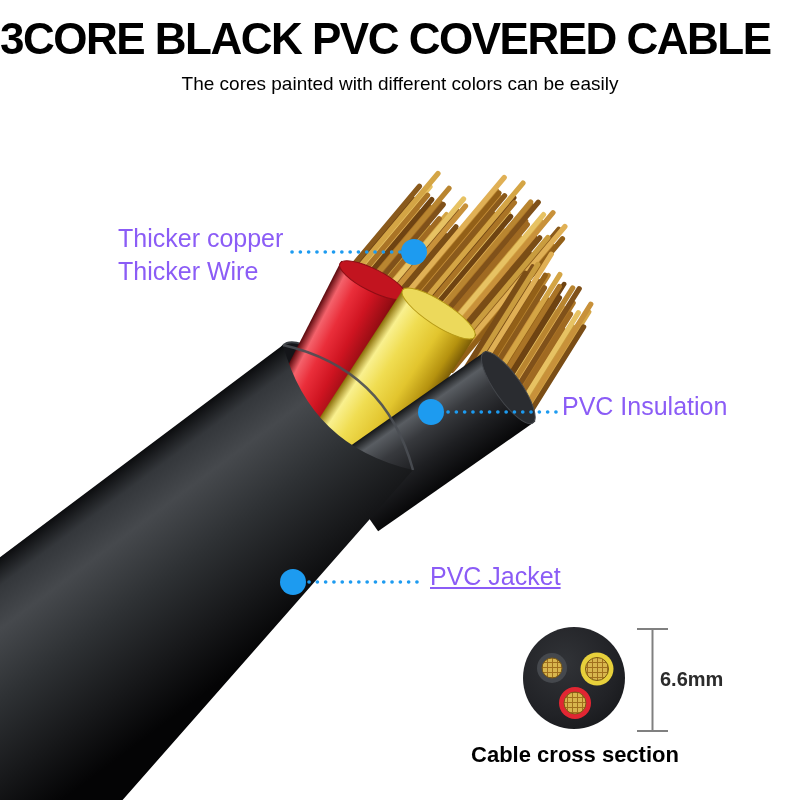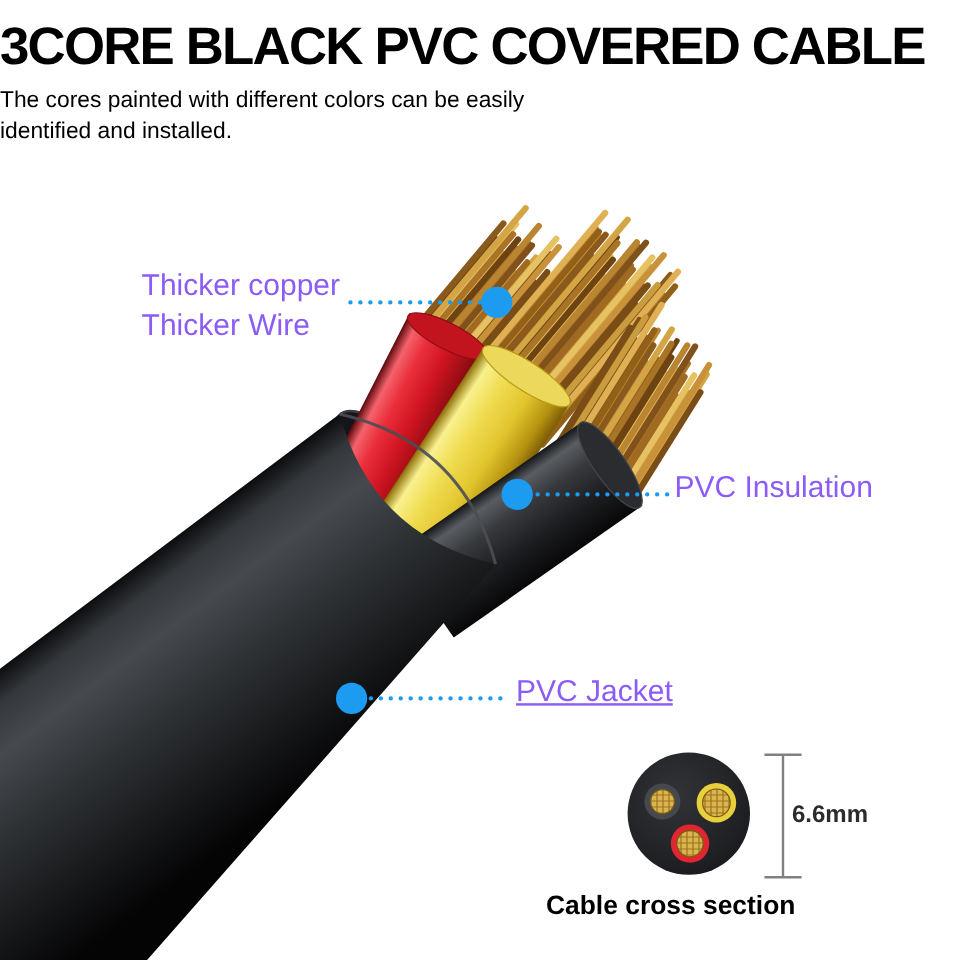--- a/index.html
+++ b/index.html
@@ -6,30 +6,30 @@
   .canvas{
     position:relative;width:800px;height:800px;background:#ffffff;
     font-family:"Liberation Sans", sans-serif;overflow:hidden;
   }
   .scene{position:absolute;left:0;top:0;width:800px;height:800px;}
   .page-title{
     position:absolute;left:0;top:14px;width:660px;text-align:right;
     font-size:44px;font-weight:bold;letter-spacing:-1.5px;color:#000;white-space:nowrap;
   }
   .page-subtitle{
-    position:absolute;left:0;top:71px;width:800px;text-align:left;
+    position:absolute;left:0;top:71px;width:800px;text-align:center;
     font-size:19px;line-height:26px;color:#000;
   }
   .callout-label{position:absolute;font-size:25px;color:#8b5cf6;white-space:nowrap;}
   .label-copper{left:118px;top:222px;line-height:33px;}
   .label-insulation{left:562px;top:392px;}
   .label-jacket{left:430px;top:562px;text-decoration:underline;}
   .dim-label{position:absolute;left:660px;top:668px;font-size:20px;color:#2b2b2b;white-space:nowrap;font-weight:bold;}
   .cs-caption{
-    position:absolute;left:455px;top:742px;width:240px;text-align:left;
+    position:absolute;left:455px;top:742px;width:240px;text-align:center;
     font-size:22px;font-weight:bold;color:#000;white-space:nowrap;
   }
 </style>
 </head>
 <body>
 
 <div class="canvas">
 
   <svg class="scene" viewBox="0 0 800 800" xmlns="http://www.w3.org/2000/svg">
     <defs>
@@ -211,21 +211,20 @@
         <line x1="652.5" y1="629" x2="652.5" y2="731"></line>
         <line x1="637" y1="629" x2="668" y2="629"></line>
         <line x1="637" y1="731" x2="668" y2="731"></line>
       </g>
     </g>
   </svg>
 
   <div class="page-title">3CORE BLACK PVC COVERED CABLE</div>
   <div class="page-subtitle">
     <span>The cores painted with different colors can be easily</span><br>
-    <span>identified and installed.</span>
   </div>
 
   <div class="callout-label label-copper">
     <span>Thicker copper</span><br>
     <span>Thicker Wire</span>
   </div>
   <div class="callout-label label-insulation">PVC Insulation</div>
   <div class="callout-label label-jacket">PVC Jacket</div>
 
   <div class="dim-label">6.6mm</div>

